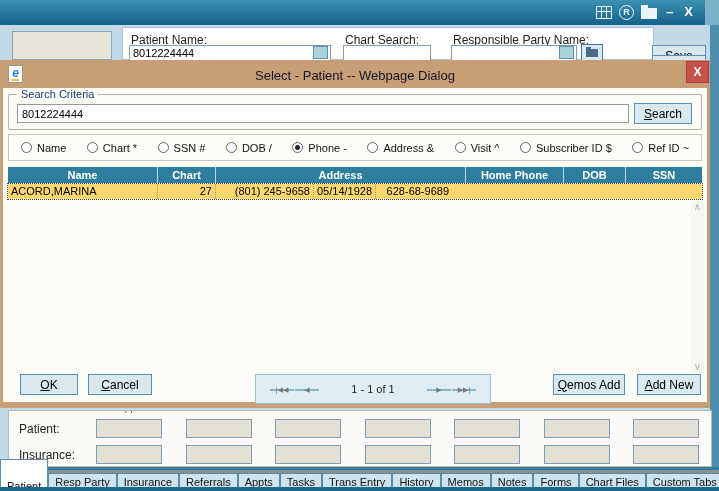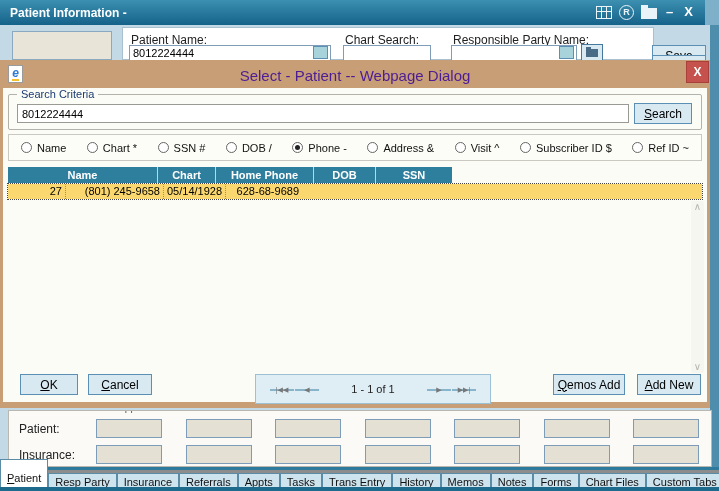--- a/index.html
+++ b/index.html
@@ -40,21 +40,21 @@
     display:flex; align-items:center; justify-content:center; font-family:"Liberation Sans",sans-serif; }
   .save-btn { position:absolute; left:652px; top:29px; width:54px; height:22px;margin-top:16px; }
   .partial-btn { position:absolute; left:652px; top:55px; width:54px; height:10px;
     background:#d9e9f2; border:1px solid #5c8fb4; }
   .hot { text-decoration:underline; }
 
   
   .dialog { position:absolute; left:0; top:60px; width:710px; height:348px;
     background:#c89e76; padding:2px 3px 6px 3px; z-index:5; }
   .dlg-titlebar { position:relative; height:26px; display:flex; align-items:center; justify-content:center; }
-  .dlg-title { font-size:15px; color:#4c1d95; }
+  .dlg-title { font-size:13px; color:#0f172a; }
   .icon-ie { position:absolute; left:5px; top:3px; width:15px; height:18px; background:#fff;
     border:1px solid #9a9a9a; display:flex; align-items:center; justify-content:center; }
   .icon-ie span { color:#2a7bd4; font-weight:bold; font-style:italic; font-size:12px;
     border-bottom:2px solid #f0c030; line-height:11px; }
   .dlg-close { position:absolute; right:-2px; top:-1px; width:23px; height:22px; background:#c5524c;
     color:#fff; font-weight:bold; font-size:12px; display:flex; align-items:center; justify-content:center;
     border:1px solid #a93f3a; }
   .dlg-body { position:relative; width:704px; height:314px; background:#fcfcf6; }
 
   .sc-fieldset { position:absolute; left:5px; top:6px; width:694px; height:36px;
@@ -112,30 +112,29 @@
   .aging-label { position:absolute; left:10px; font-size:12px; color:#222; }
   .aging-row { position:absolute; left:87px; width:603px; display:flex; justify-content:space-between; }
   .aging-cell { width:66px; height:19px; background:#e4e1d4; border:1px solid #7c9cb8; }
 
   
   .tabs-edge { position:absolute; left:0; top:467px; width:719px; height:3px; background:#2d7a9c; }
   .tabsbar { position:absolute; left:0; top:470px; width:719px; height:21px; background:#8d8d8d;
     display:flex; align-items:flex-end; }
   .tab { height:18px; background:#cde3ee; border:1px solid #5b8ca6; border-bottom:none;
     font-size:11px; color:#111; padding:2px 6px 0 6px; white-space:nowrap; }
-  .tab.active { height:32px; background:#fff; font-weight:normal; padding-top:12px; }
+  .tab.active { height:32px; background:#fff; font-weight:normal; padding-top:20px; }
   .tabs-bottom { position:absolute; left:0; top:487px; width:719px; height:4px; background:#1d6a8c; }
 </style>
 </head>
 <body>
 
 <div id="screen">
 
   <div class="titlebar">
-    <span class="wtitle">Patient Information -</span>
     <span class="tb-icons">
       <span class="icon-calc"></span>
       <span class="icon-rx">R</span>
       <span class="icon-folder-w"></span>
       <span class="btn-min">–</span>
       <span class="btn-close-w">X</span>
     </span>
     <span class="tb-strip"></span>
   </div>
   <div class="right-strip"></div>
@@ -265,25 +264,27 @@
         <span class="radio-item">
             <span class="radio-circle"></span>
             <span>Ref ID ~</span>
           </span>
       </div>
 
       <div class="grid">
         <div class="grid-header">
           <span class="gh-cell c0">Name</span>
           <span class="gh-cell c1">Chart</span>
+          <span class="gh-cell c2">Address</span>
           <span class="gh-cell c3">Home Phone</span>
           <span class="gh-cell c4">DOB</span>
           <span class="gh-cell c5">SSN</span>
         </div>
         <div class="grid-row">
+          <span class="gr-cell c0 ta-l">ACORD,MARINA</span>
           <span class="gr-cell c1 ta-r">27</span>
           <span class="gr-cell c3 ta-r">(801) 245-9658</span>
           <span class="gr-cell c4 ta-c">05/14/1928</span>
           <span class="gr-cell c5 ta-r">628-68-9689</span>
         </div>
       </div>
 
       <div class="dlg-scrollbar">
         <span class="sb-chev">∧</span>
         <span class="sb-chev">∨</span>

